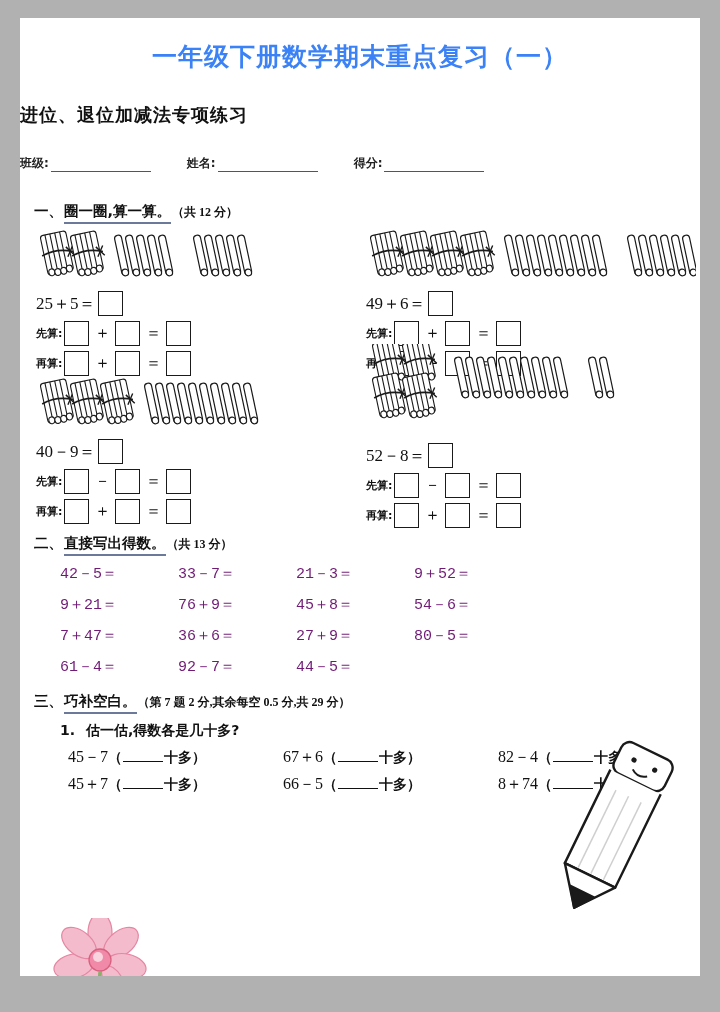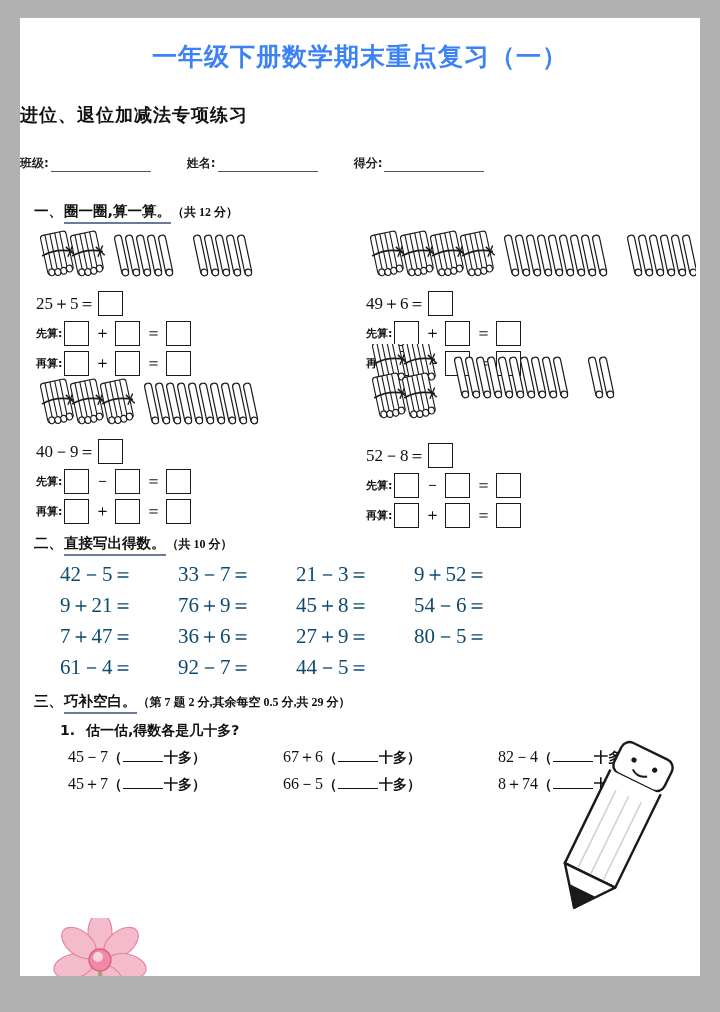--- a/index.html
+++ b/index.html
@@ -128,23 +128,23 @@
 
   
   .q2-grid {
     display: grid;
     grid-template-columns: 118px 118px 118px 118px;
     margin-left: 40px;
     margin-top: 4px;
     row-gap: 2px;
   }
   .q2-item {
-    font-family: Liberation Serif, serif;
-    font-size: 21px;
-    color: #0c4a6e;
+    font-family: Liberation Mono, monospace;
+    font-size: 15px;
+    color: #701a75;
     height: 29px;
     line-height: 29px;
     white-space: nowrap;
   }
 
   
   .q3-sub {
     font-family: "DejaVu Sans", sans-serif;
     font-size: 14px;
     font-weight: bold;
@@ -659,21 +659,21 @@
        <span class="box"></span>
        <span class="op">＝</span>
        <span class="box"></span>
      </div>
       </div>
     </div>
 
   <div class="sec-head" style="margin-top:4px;">
     <span class="sec-num">二、</span>
     <span class="sec-title">直接写出得数。</span>
-    <span class="sec-points">（共 10 分）</span>
+    <span class="sec-points">（共 13 分）</span>
   </div>
 
   <div class="q2-grid" id="q2grid">
       <div class="q2-item">42－5＝</div>
       <div class="q2-item">33－7＝</div>
       <div class="q2-item">21－3＝</div>
       <div class="q2-item">9＋52＝</div>
       <div class="q2-item">9＋21＝</div>
       <div class="q2-item">76＋9＝</div>
       <div class="q2-item">45＋8＝</div>

